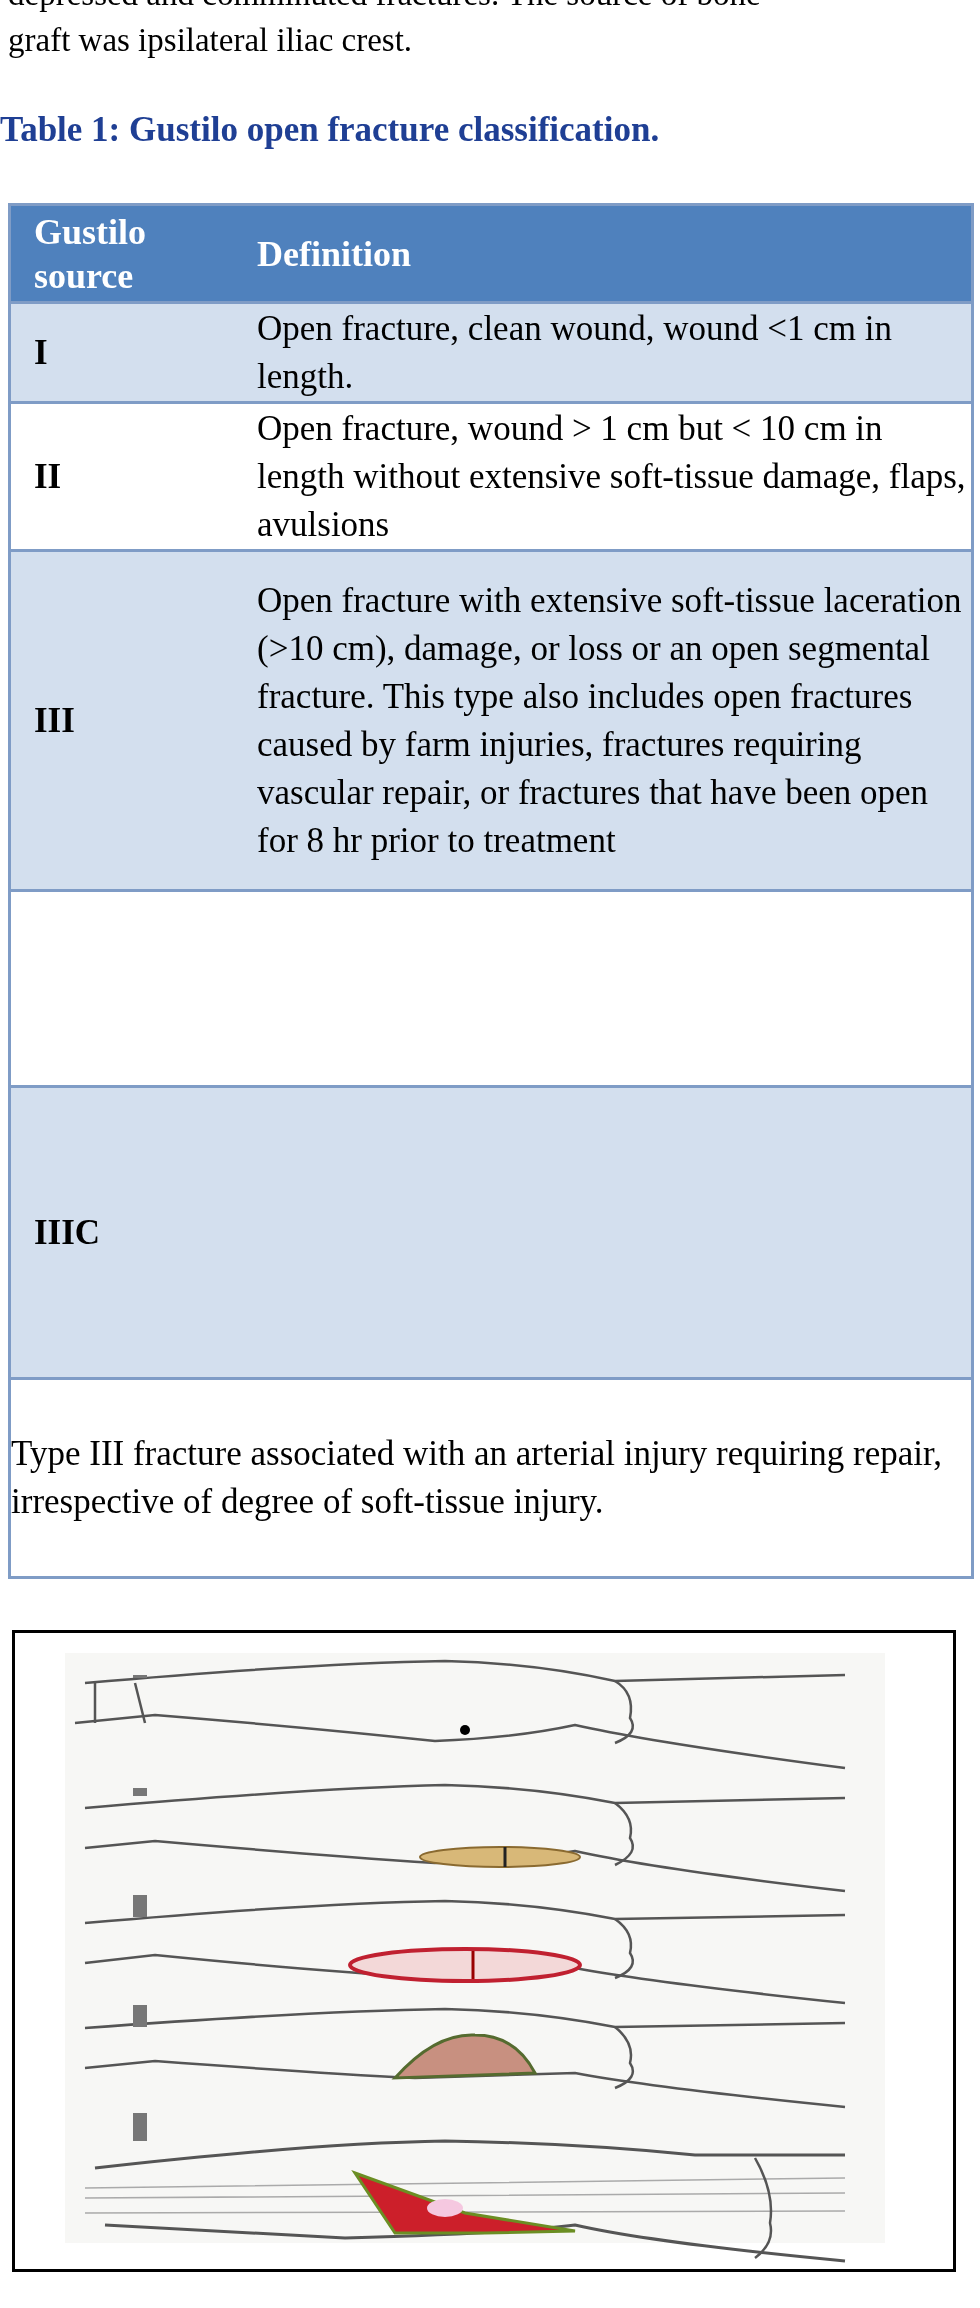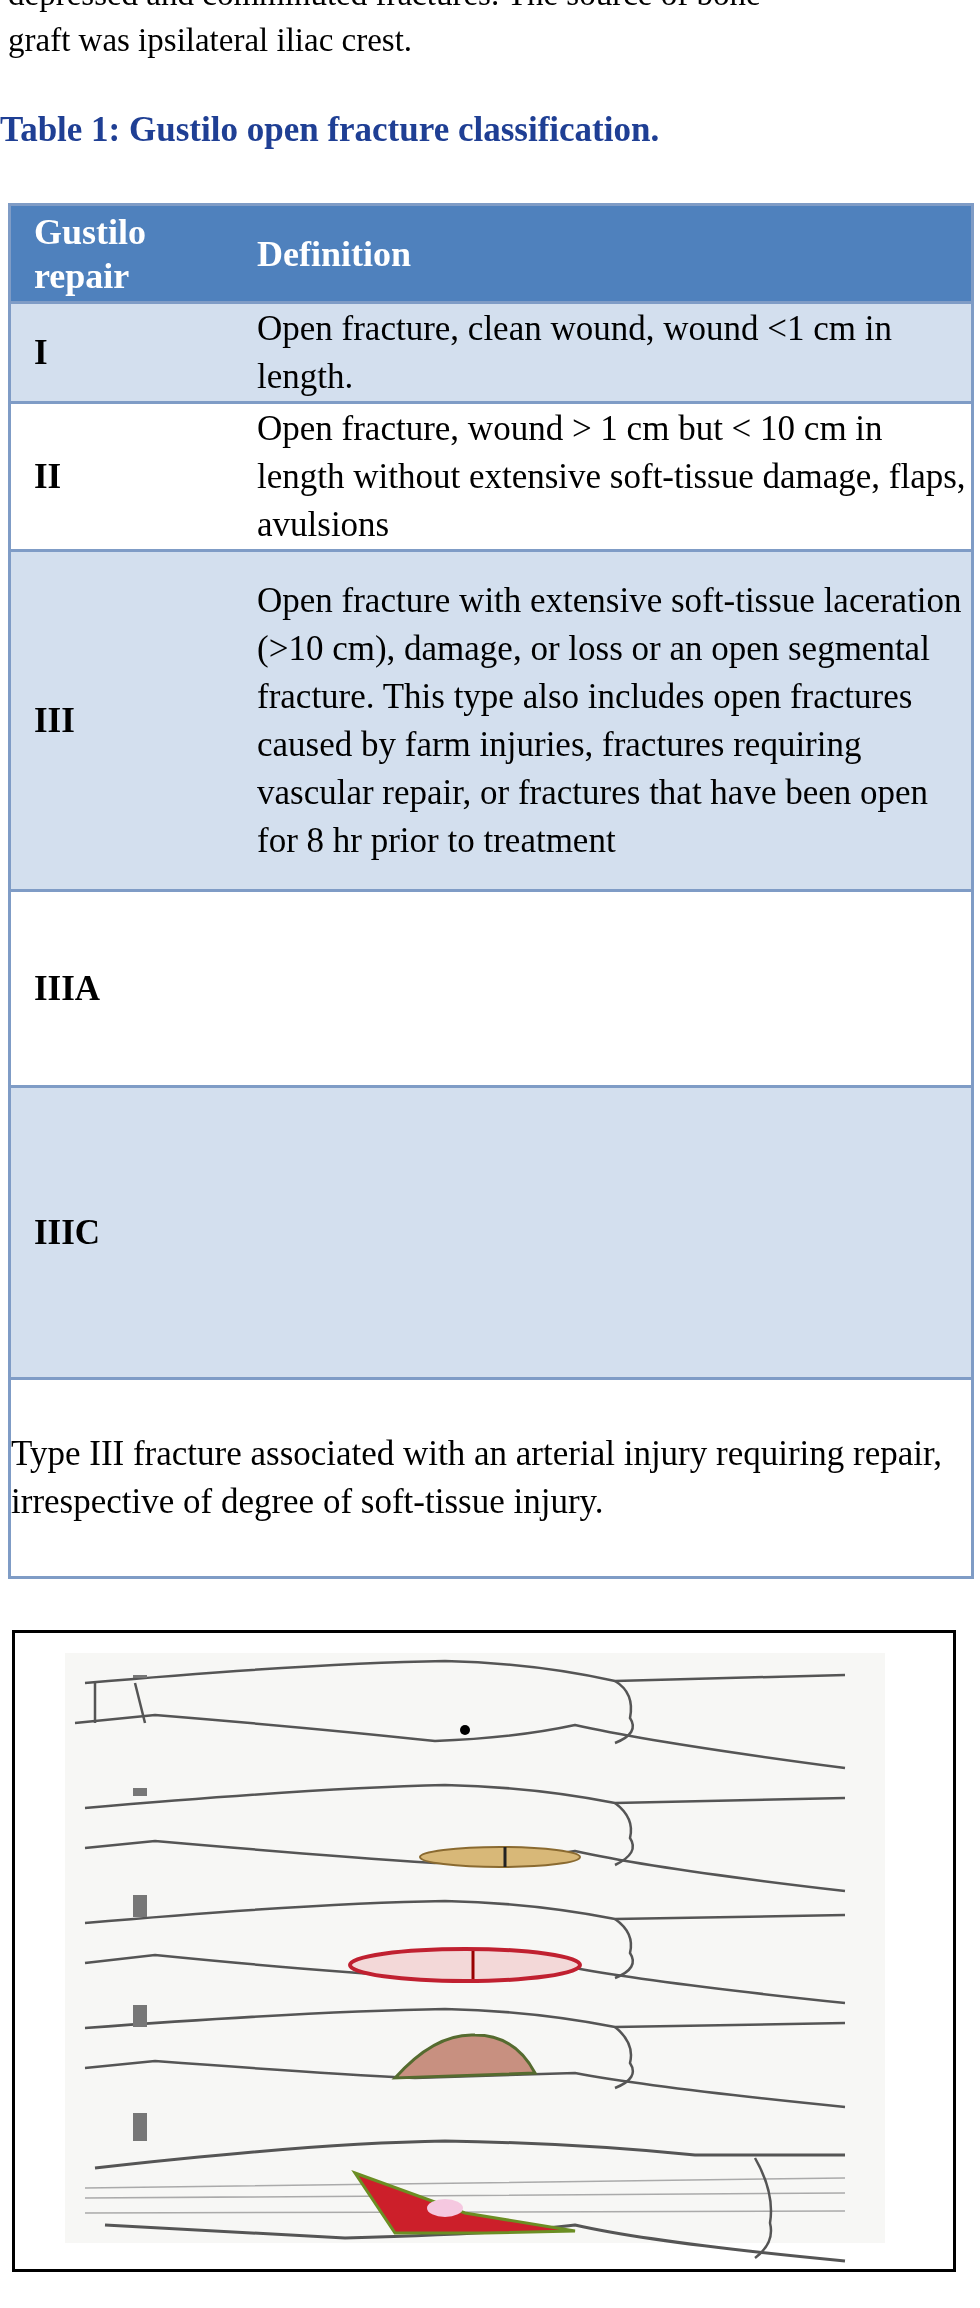--- a/index.html
+++ b/index.html
@@ -32,39 +32,38 @@
 <div class="body-text" id="line0">depressed and comminuted fractures. The source of bone</div>
 <div class="body-text" id="line1">graft was ipsilateral iliac crest.</div>
 
 <div class="caption">Table 1: Gustilo open fracture classification.</div>
 
 <div class="tbl">
   <div class="tbl-row head">
     <div class="c-grade">
       <div>
         <div>Gustilo</div>
-        <div>repair</div>
+        <div>source</div>
       </div>
     </div>
     <div class="c-def">Definition</div>
   </div>
   <div class="tbl-row shade" style="height:100px">
     <div class="c-grade">I</div>
     <div class="c-def">Open fracture, clean wound, wound &lt;1 cm in length.</div>
   </div>
   <div class="tbl-row plain" style="height:148px">
     <div class="c-grade">II</div>
     <div class="c-def">Open fracture, wound &gt; 1 cm but &lt; 10 cm in length without extensive soft-tissue damage, flaps, avulsions</div>
   </div>
   <div class="tbl-row shade" style="height:340px">
     <div class="c-grade">III</div>
     <div class="c-def">Open fracture with extensive soft-tissue laceration (&gt;10 cm), damage, or loss or an open segmental fracture. This type also includes open fractures caused by farm injuries, fractures requiring vascular repair, or fractures that have been open for 8 hr prior to treatment</div>
   </div>
   <div class="tbl-row plain" style="height:196px">
-    <div class="c-grade">IIIA</div>
   </div>
   <div class="tbl-row shade" style="height:292px">
     <div class="c-grade">IIIC</div>
   </div>
   <div class="tbl-row plain" style="height:196px">
     <div class="c-def">Type III fracture associated with an arterial injury requiring repair, irrespective of degree of soft-tissue injury.</div>
   </div>
 </div>
 
 <div class="figure">

